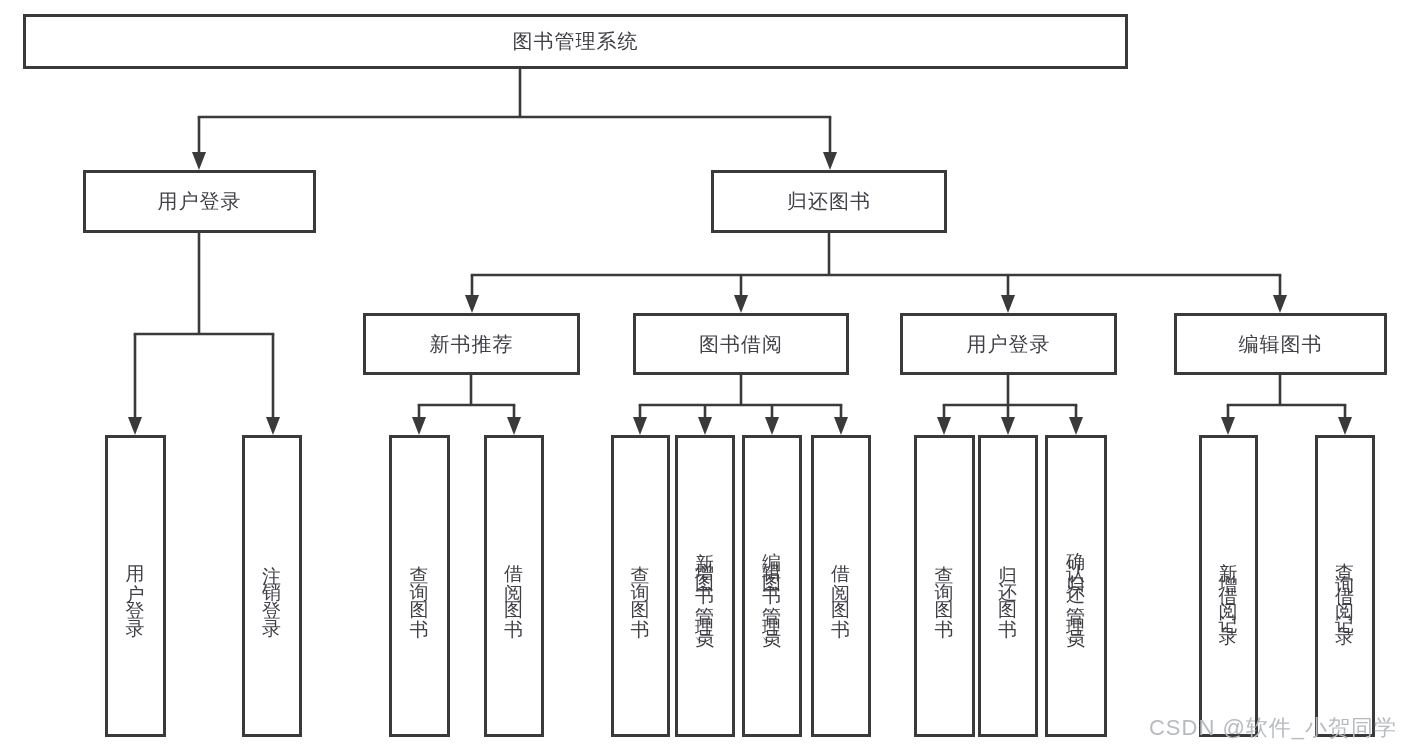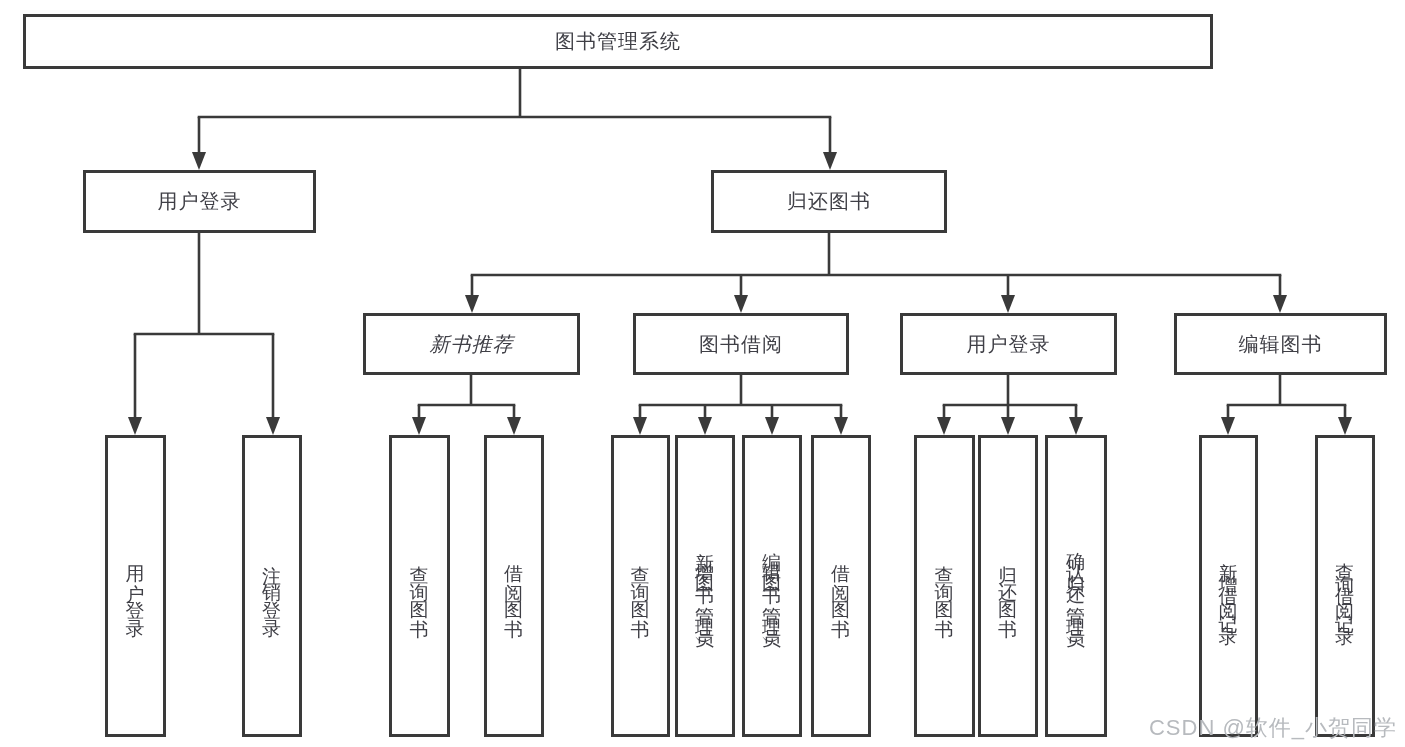--- a/index.html
+++ b/index.html
@@ -123,26 +123,26 @@
       <polygon points="765,417 779,417 772,435"></polygon>
       <polygon points="834,417 848,417 841,435"></polygon>
       <polygon points="937,417 951,417 944,435"></polygon>
       <polygon points="1001,417 1015,417 1008,435"></polygon>
       <polygon points="1069,417 1083,417 1076,435"></polygon>
       <polygon points="1221,417 1235,417 1228,435"></polygon>
       <polygon points="1338,417 1352,417 1345,435"></polygon>
     </g>
   </svg>
 
-  <div class="box" style="left:23px;top:14px;width:1190px;height:55px;">图书管理系统</div>
+  <div class="box" style="left:23px;top:14px;width:1105px;height:55px;">图书管理系统</div>
 
   <div class="box" style="left:83px;top:170px;width:233px;height:63px;">用户登录</div>
   <div class="box" style="left:711px;top:170px;width:236px;height:63px;">归还图书</div>
 
-  <div class="box" style="left:363px;top:313px;width:217px;height:62px;font-style:italic;">新书推荐</div>
+  <div class="box" style="left:363px;top:313px;width:217px;height:62px;">新书推荐</div>
   <div class="box" style="left:633px;top:313px;width:216px;height:62px;">图书借阅</div>
   <div class="box" style="left:900px;top:313px;width:217px;height:62px;">用户登录</div>
   <div class="box" style="left:1174px;top:313px;width:213px;height:62px;">编辑图书</div>
 
   <div class="leafbox" style="left:105px;top:435px;width:61px;height:302px;">
     <span class="vtext sp4">用户登录</span>
   </div>
   <div class="leafbox" style="left:242px;top:435px;width:60px;height:302px;">
     <span class="vtext sp4">注销登录</span>
   </div>

